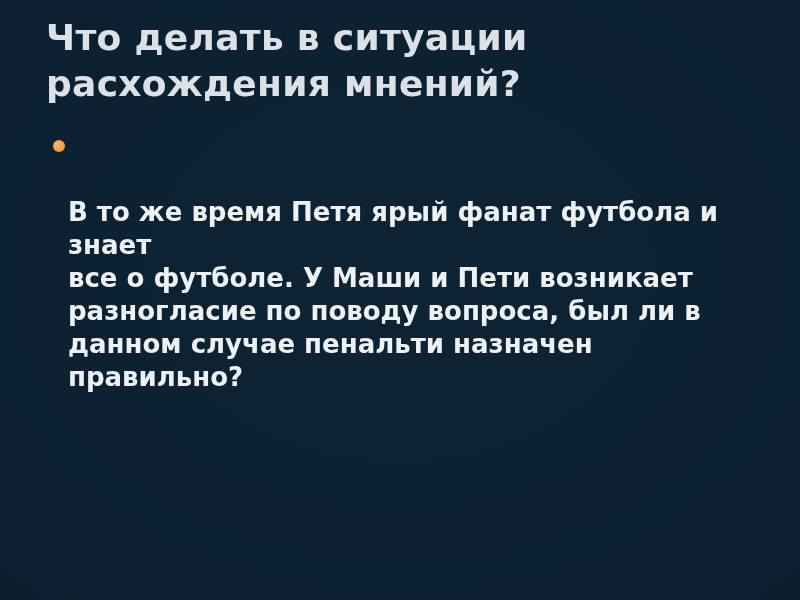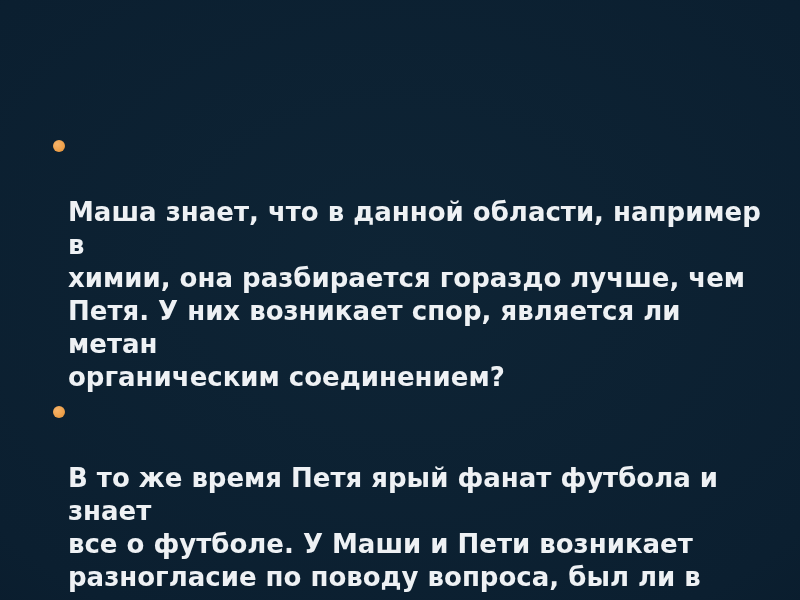--- a/index.html
+++ b/index.html
@@ -69,28 +69,23 @@
     width: 12px;
     height: 12px;
     border-radius: 50%;
     background: radial-gradient(circle at 35% 35%, #f6b46b 0%, var(--accent) 55%, #dd8e35 100%);
   }
 </style>
 </head>
 <body>
 
 <div class="slide">
+  <h1 class="title">Что делать в ситуации
+расхождения мнений?</h1>
   <ul class="bullets">
-      <li class="bullet">
-    <span class="marker"></span>
-    <span class="btext">Маша знает, что в данной области, например в
-химии, она разбирается гораздо лучше, чем
-Петя. У них возникает спор, является ли метан
-органическим соединением?</span>
-  </li>
       <li class="bullet">
     <span class="marker"></span>
     <span class="btext">В то же время Петя ярый фанат футбола и знает
 все о футболе. У Маши и Пети возникает
 разногласие по поводу вопроса, был ли в
 данном случае пенальти назначен правильно?</span>
   </li>
     </ul>
 </div>
 

